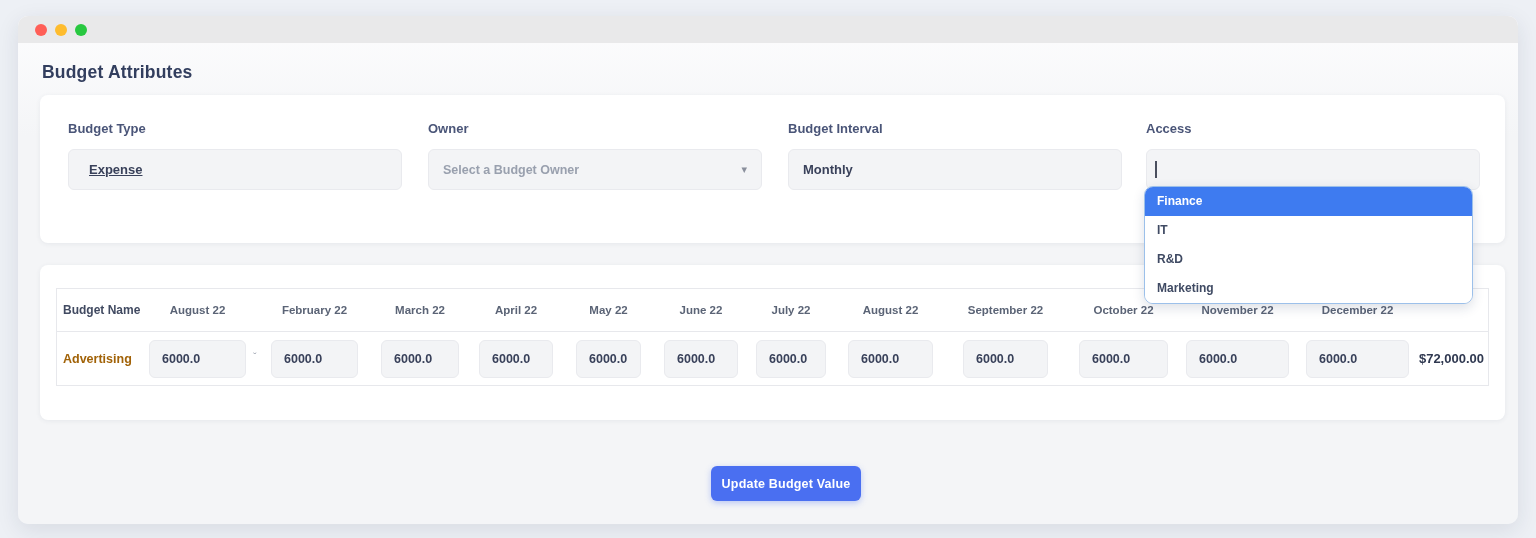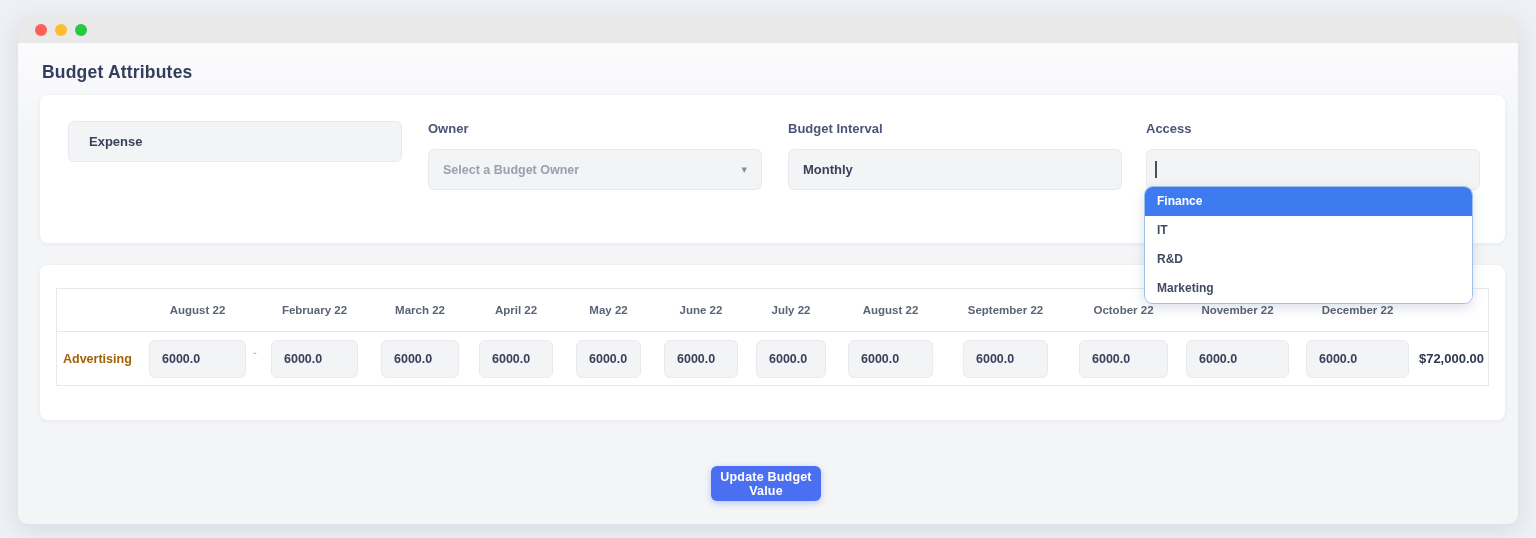--- a/index.html
+++ b/index.html
@@ -104,21 +104,21 @@
   }
   .mini-caret {
     position:absolute; left:196px; top:62px; font-size:11px; color:#9aa1ae;
   }
   .total-cell {
     position:absolute; right:4px; top:42px; height:56px; line-height:56px;
     font-size:13px; font-weight:bold; color:#2f3850; text-align:left;
   }
 
   .update-btn {
-    position:absolute; left:693px; top:450px; width:110px; height:35px;
+    position:absolute; left:693px; top:450px; width:150px; height:35px;
     background:#4a6ff1; color:#fff; border:none; border-radius:6px;
     font-size:12.5px; font-weight:bold; letter-spacing:.2px;
     font-family:"Liberation Sans","DejaVu Sans",sans-serif;
     cursor:pointer;
     box-shadow:0 2px 6px rgba(74,111,241,.35);
   }
 </style>
 </head>
 <body>
 
@@ -127,21 +127,22 @@
     <span class="light red"></span>
     <span class="light yellow"></span>
     <span class="light green"></span>
   </div>
 
   <div class="page-title">Budget Attributes</div>
 
   <div class="card form-card">
 
     <div class="field-group" style="left:28px;">
-      <div class="field-box" style="padding-left:20px;">
+      <div class="field-label">Budget Type</div>
+      <div class="field-box" style="padding-left:20px;text-decoration:underline;">
         <span>Expense</span>
       </div>
     </div>
 
     <div class="field-group" style="left:388px;">
       <div class="field-label">Owner</div>
       <div class="field-box select">
         <span class="placeholder">Select a Budget Owner</span>
         <span class="select-caret">▾</span>
       </div>
@@ -166,20 +167,21 @@
   <div class="dropdown">
     <div class="opt selected">Finance</div>
     <div class="opt">IT</div>
     <div class="opt">R&amp;D</div>
     <div class="opt">Marketing</div>
   </div>
 
   <div class="card table-card">
     <div class="table">
 
+      <div class="th name" style="left:6px; width:110px;">Budget Name</div>
       <div class="th" style="left:92px;  width:97px;">August 22</div>
       <div class="th" style="left:214px; width:87px;">February 22</div>
       <div class="th" style="left:324px; width:78px;">March 22</div>
       <div class="th" style="left:422px; width:74px;">April 22</div>
       <div class="th" style="left:519px; width:65px;">May 22</div>
       <div class="th" style="left:607px; width:74px;">June 22</div>
       <div class="th" style="left:699px; width:70px;">July 22</div>
       <div class="th" style="left:791px; width:85px;">August 22</div>
       <div class="th" style="left:906px; width:85px;">September 22</div>
       <div class="th" style="left:1022px; width:89px;">October 22</div>

